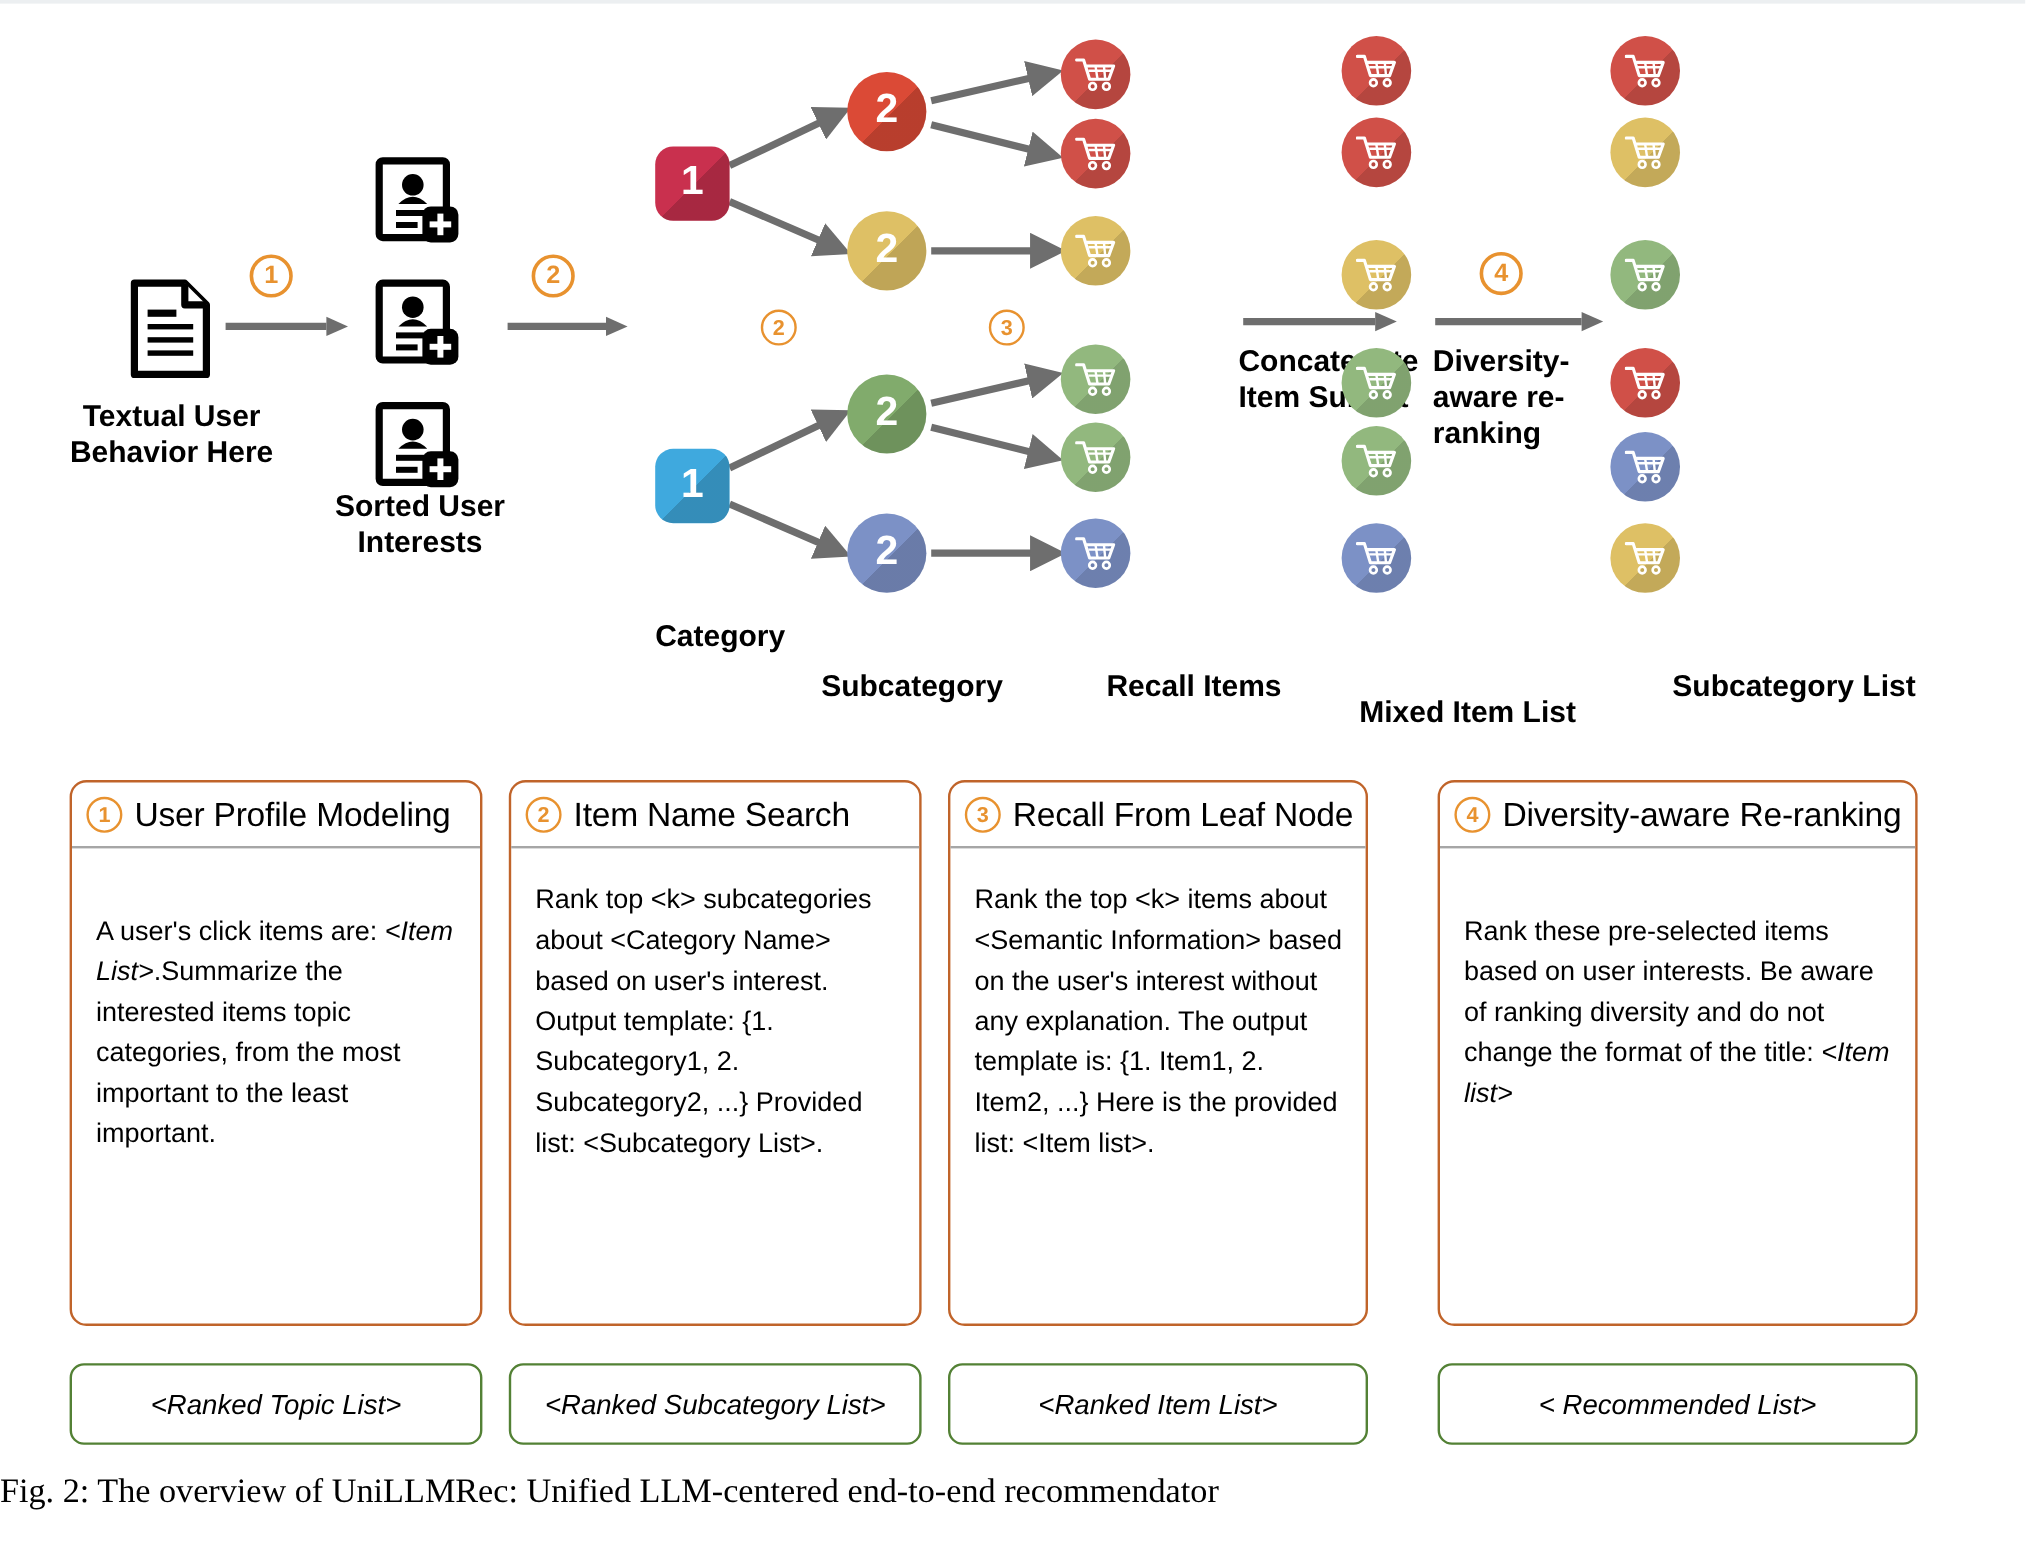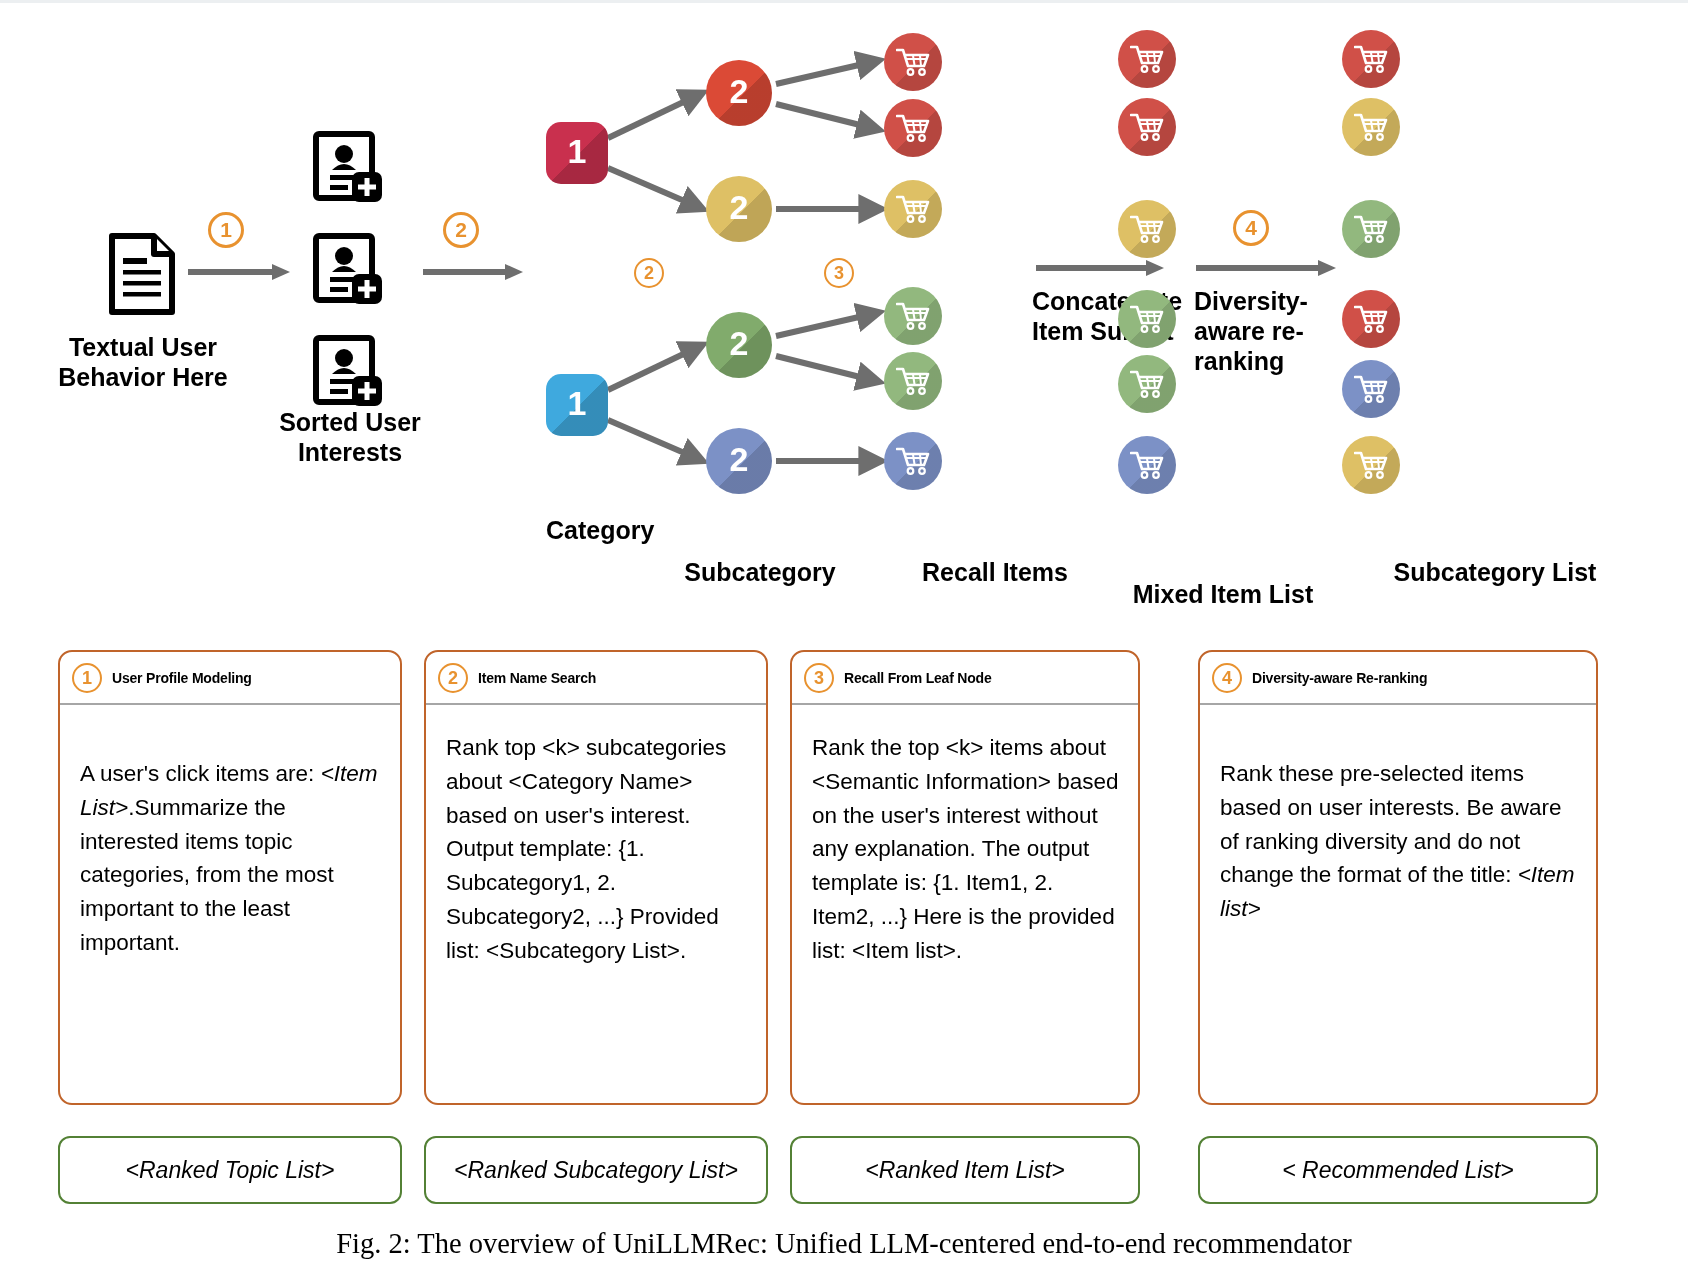--- a/index.html
+++ b/index.html
@@ -42,32 +42,32 @@
   .cart{position:absolute;width:58px;height:58px;border-radius:50%;
         display:flex;align-items:center;justify-content:center;overflow:hidden;}
   .cart .shade{position:absolute;left:0;top:0;width:100%;height:100%;z-index:2;}
   .cart svg{position:relative;z-index:3;}
 
   
   .pcard{position:absolute;border:2.5px solid #C0642A;border-radius:14px;
          background:#fff;box-sizing:border-box;}
   .pcard-head{display:flex;align-items:center;gap:10px;padding:11px 10px 10px 12px;
               border-bottom:2px solid #A6A6A6;}
-  .pcard-title{font-weight:bold;font-size:14px;letter-spacing:-0.2px;white-space:nowrap;}
+  .pcard-title{font-weight:normal;font-size:28px;letter-spacing:-0.2px;white-space:nowrap;}
   .pcard-body{padding:26px 16px 10px 20px;font-size:22.5px;line-height:1.50;}
   .pcard-body.pad-lg{padding-top:52px;}
   .pcard-body i{font-style:italic;}
 
   
   .obox{position:absolute;border:2px solid #538135;border-radius:12px;background:#fff;
         display:flex;align-items:center;justify-content:center;box-sizing:border-box;
         font-style:italic;font-size:23px;font-weight:500;}
 
   
-  .caption{position:absolute;width:100%;text-align:center;
+  .caption{position:absolute;width:100%;
            font-family:"Liberation Serif","DejaVu Serif",serif;font-size:28.5px;color:#000;}
   .hr-top{position:absolute;left:0;top:0;width:1688px;height:3px;background:#eceff1;}
 </style>
 </head>
 <body>
 
 <div id="stage">
 
   <div class="hr-top"></div>
 

